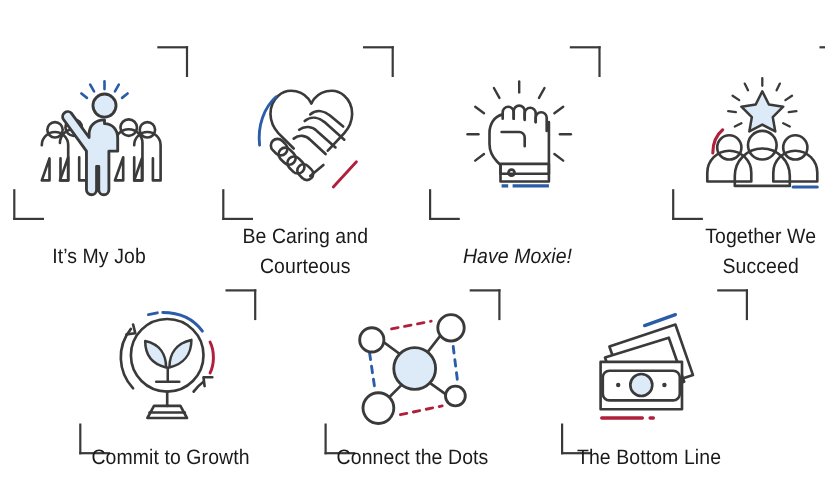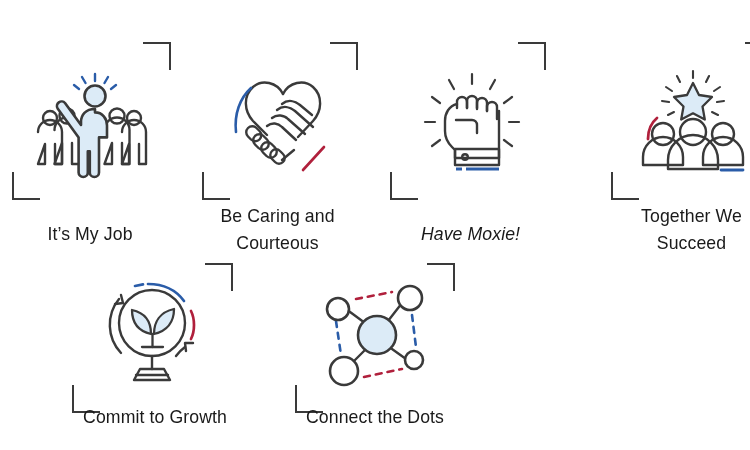--- a/index.html
+++ b/index.html
@@ -277,14 +277,45 @@
         <circle cx="18" cy="26" r="11" fill="#ffffff" stroke="#3a3a3a" stroke-width="2.6"></circle>
         <circle cx="90" cy="15" r="12" fill="#ffffff" stroke="#3a3a3a" stroke-width="2.6"></circle>
         <circle cx="94" cy="77" r="9" fill="#ffffff" stroke="#3a3a3a" stroke-width="2.6"></circle>
         <circle cx="24" cy="88" r="14" fill="#ffffff" stroke="#3a3a3a" stroke-width="2.6"></circle>
       </svg>
     </div>
 
     <div class="value-label" style="left:0px;top:148px;width:200px;">Connect the Dots</div>
   </div>
 
+  <div class="value-card" style="left:480px;top:255px;width:220px;height:195px;">
+    <div class="bracket tr" style="left:172px;top:8px;"></div>
+    <div class="bracket bl" style="left:30px;top:130px;"></div>
+
+    <div class="icon-wrap" style="left:58px;top:28px;">
+      <svg width="115" height="105" viewBox="0 0 115 105">
+        <g fill="#ffffff" stroke="#3a3a3a" stroke-width="2.4" stroke-linecap="round" stroke-linejoin="round">
+
+          <path d="M16 32 L76 12 L92 58 L32 78 z"></path>
+
+          <path d="M12 42 L70 24 L84 64 L26 82 z"></path>
+
+          <rect x="8" y="46" width="74" height="43"></rect>
+
+          <path d="M16 54 a6 6 0 0 0 -6 6 M16 54 h58 a6 6 0 0 1 6 6 v15 a6 6 0 0 1 -6 6 h-58 a6 6 0 0 1 -6 -6 v-15" fill="none"></path>
+        </g>
+        <circle cx="45" cy="67" r="10" fill="#dcebf7" stroke="#3a3a3a" stroke-width="2.4"></circle>
+        <circle cx="24" cy="67" r="2" fill="#3a3a3a" stroke="none"></circle>
+        <circle cx="66" cy="67" r="2" fill="#3a3a3a" stroke="none"></circle>
+
+        <line x1="48" y1="13" x2="76" y2="3" stroke="#2a5ca8" stroke-width="3" stroke-linecap="round"></line>
+
+        <g stroke="#b0203c" stroke-width="3" stroke-linecap="round">
+          <line x1="9" y1="97" x2="46" y2="97"></line>
+          <line x1="53" y1="97" x2="56" y2="97"></line>
+        </g>
+      </svg>
+    </div>
+
+    <div class="value-label" style="left:0px;top:148px;width:220px;">The Bottom Line</div>
+  </div>
 
 </div>
 
 </body></html>

